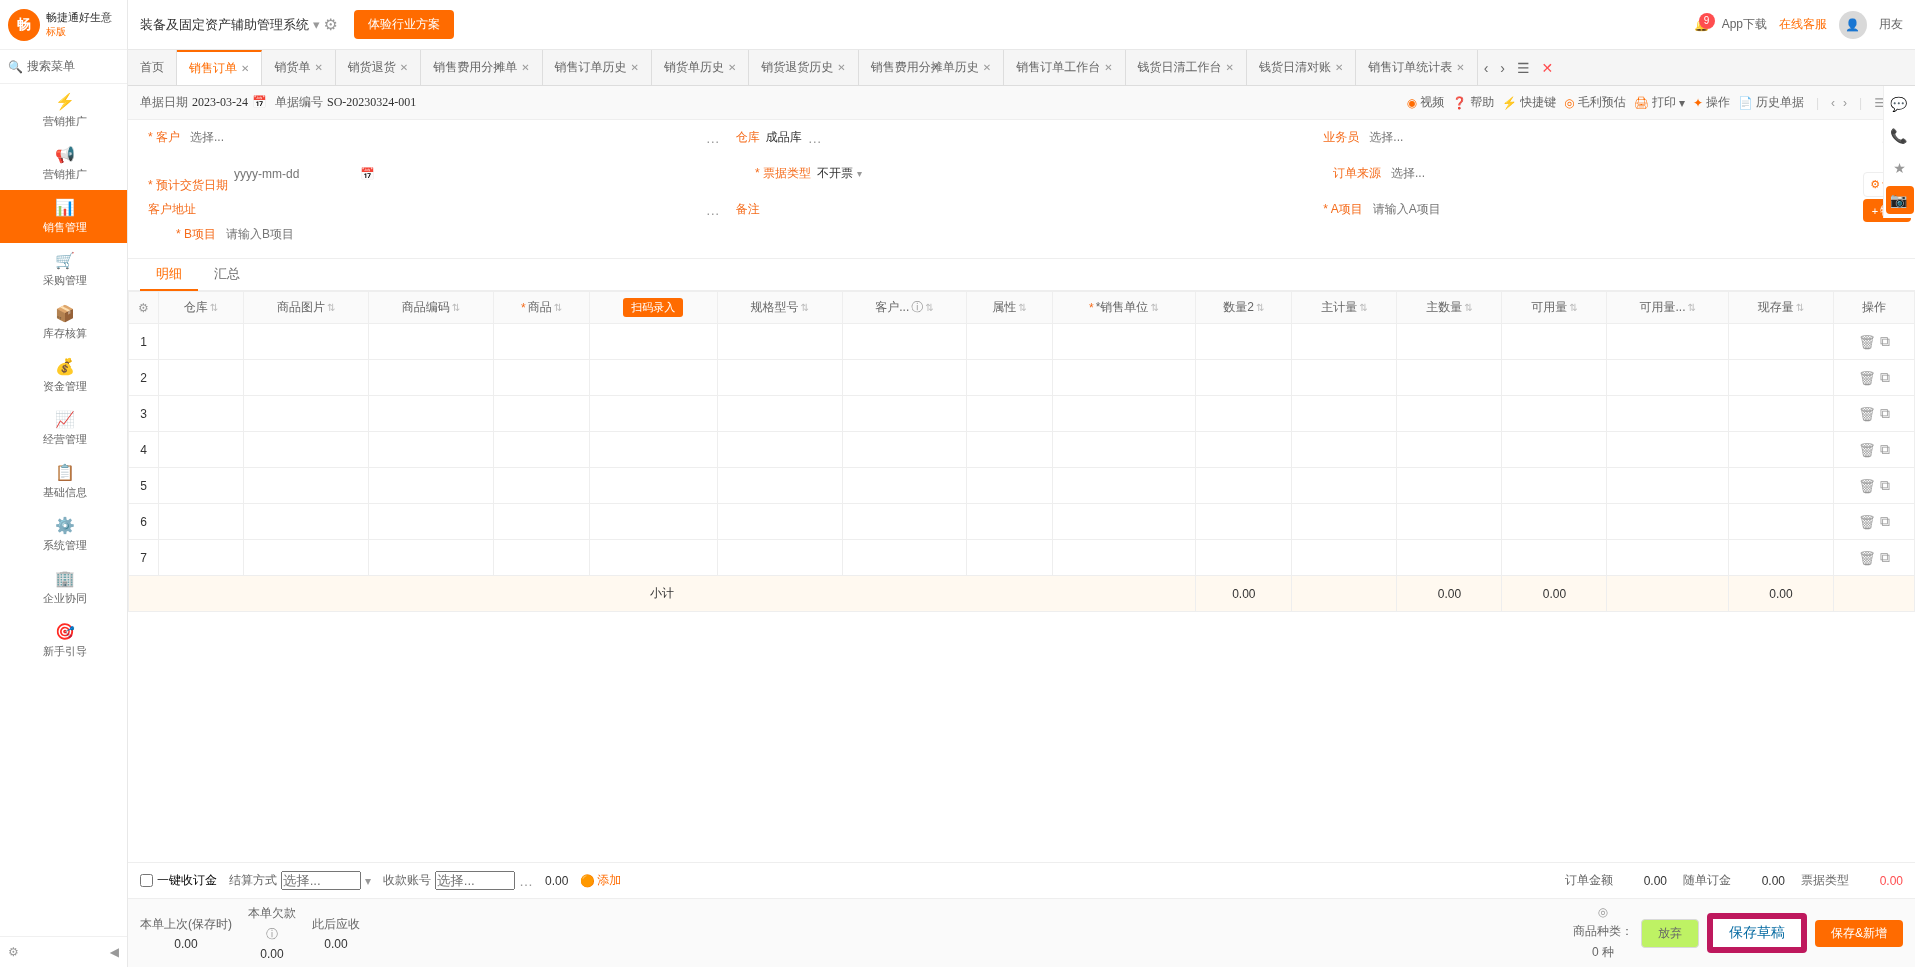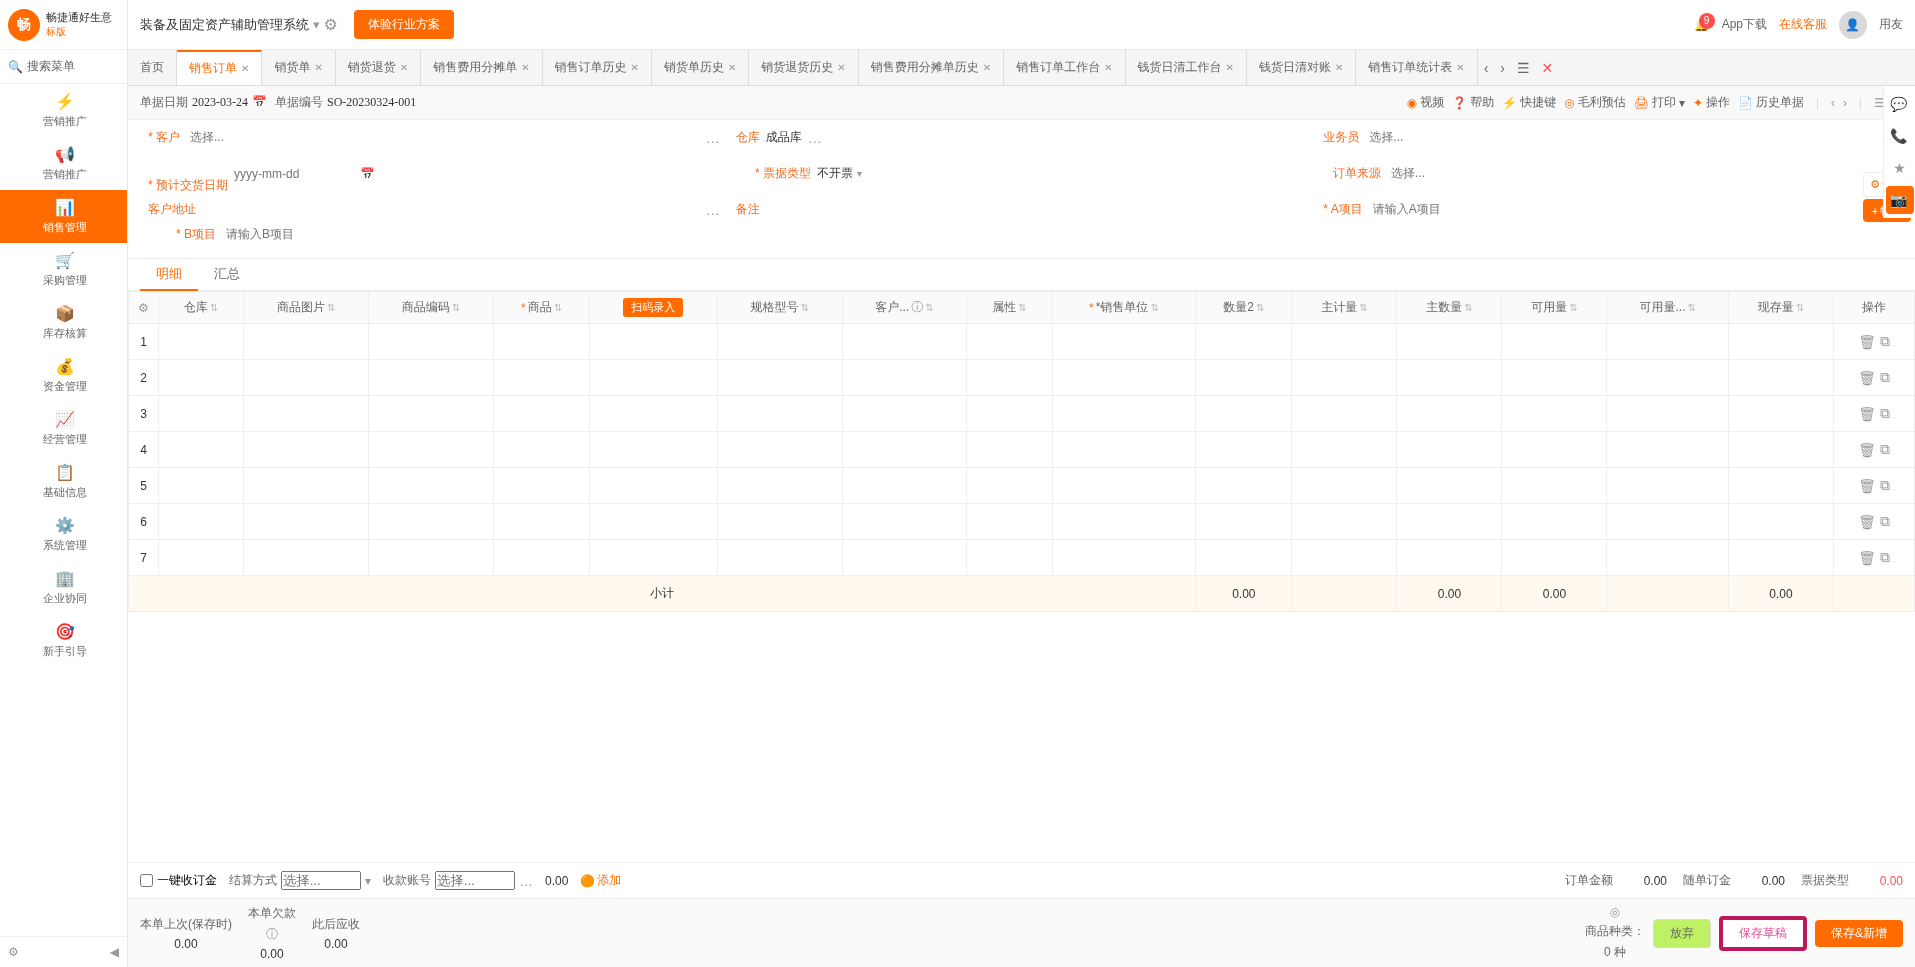--- a/index.html
+++ b/index.html
@@ -170,22 +170,22 @@
       display: flex; align-items: center; gap: 16px; font-size: 12px; flex-shrink: 0;
     }
     .status-item { display: flex; align-items: center; gap: 4px; color: #666; flex-direction: column; }
     .status-item .val { color: #333; }
     .status-right { margin-left: auto; display: flex; align-items: center; gap: 8px; }
     .btn-discard {
       border: 1px solid #d9d9d9; background: #bef264; padding: 5px 16px;
       border-radius: 4px; cursor: pointer; font-size: 12px; color: #666;
     }
     .btn-save-draft {
-      border: 4px solid #be185d; background: #fff; color: #ec4899; padding: 5px 16px;
-      border-radius: 4px; cursor: pointer; font-size: 12px;
+      border: 6px solid #be185d; background: #fff; color: #0369a1; padding: 5px 16px;
+      border-radius: 4px; cursor: pointer; font-size: 14px;
     }
     .btn-save-new {
       background: #ff6b00; color: #fff; border: none; padding: 5px 16px;
       border-radius: 4px; cursor: pointer; font-size: 12px;
     }
 
     
     .right-panel {
       position: fixed; right: 0; top: 86px; width: 32px; background: #fff;
       border-left: 1px solid #eee; display: flex; flex-direction: column; align-items: center;

